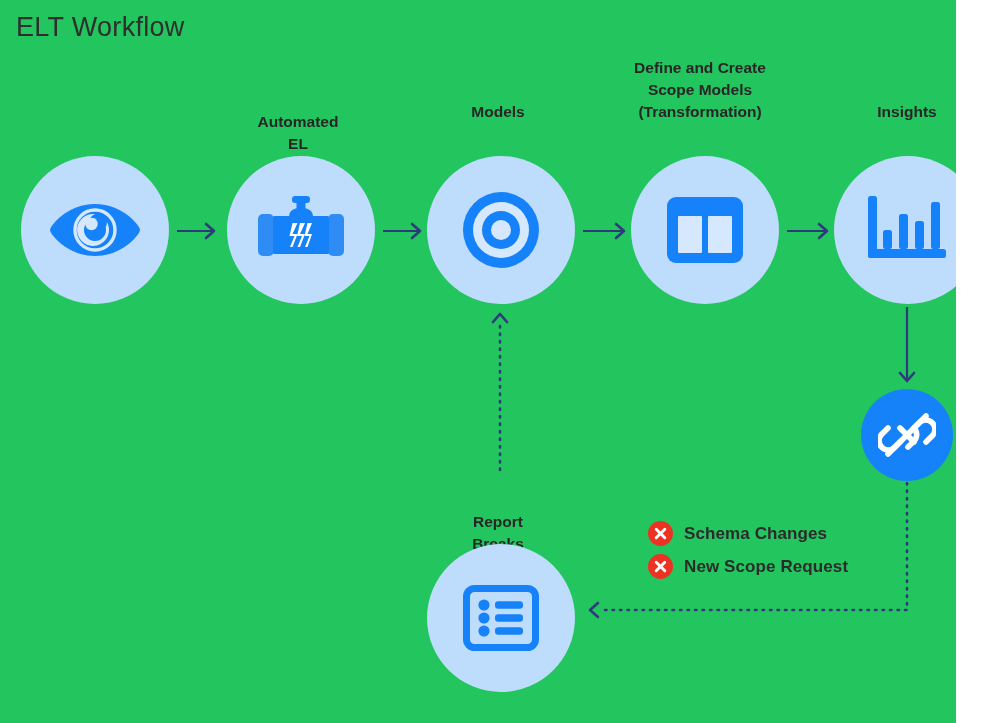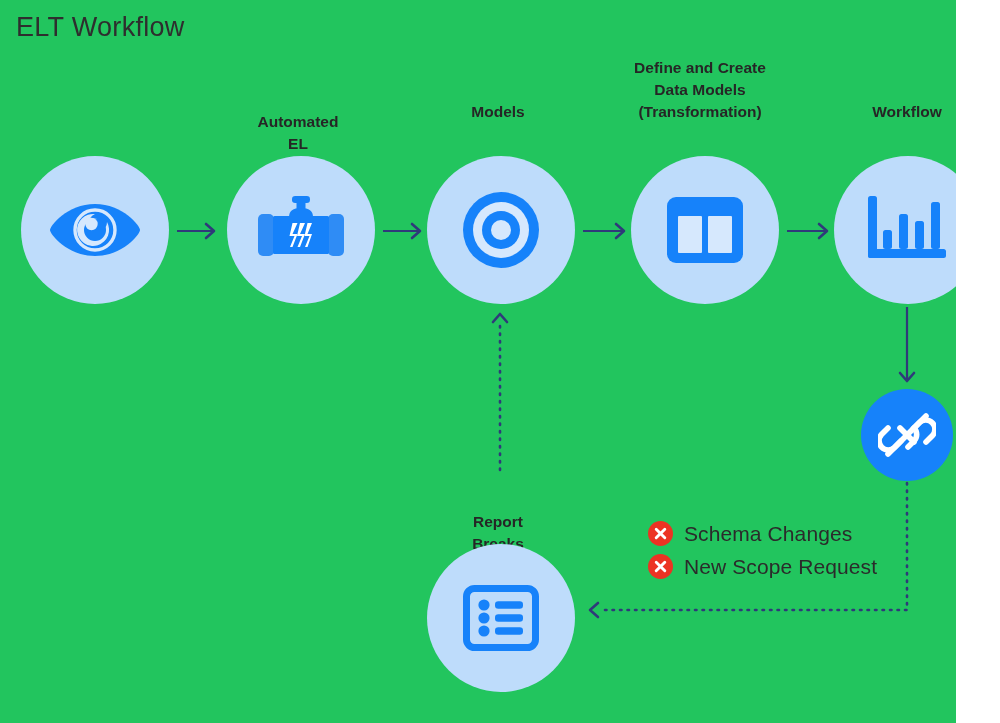--- a/index.html
+++ b/index.html
@@ -81,22 +81,22 @@
     height: 25px;
     flex: 0 0 25px;
     border-radius: 50%;
     background: #ec3323;
     display: flex;
     align-items: center;
     justify-content: center;
     margin-right: 11px;
   }
   .legend-text {
-    font-size: 21px;
-    font-weight: 400;
+    font-size: 17px;
+    font-weight: 700;
     color: #2b2b2b;
     white-space: nowrap;
     letter-spacing: 0.1px;
   }
 
   .icon-svg { display: block; }
 </style>
 </head>
 <body>
 
@@ -141,23 +141,23 @@
         <line x1="500" y1="470" x2="500" y2="322" stroke-dasharray="1.5 6" stroke-width="2.6" stroke-linecap="round"></line>
         <polyline points="493,322 500,314 507,322" stroke-width="2.6" stroke-linecap="round" stroke-linejoin="round"></polyline>
       </g>
     </g>
   </svg>
 
   <div class="stage-label" style="left:223px; top:66px;  width:150px;margin-top:45px;">Automated
 EL</div>
   <div class="stage-label" style="left:423px; top:101px; width:150px;">Models</div>
   <div class="stage-label" style="left:600px; top:57px;  width:200px;">Define and Create
-Data Models
+Scope Models
 (Transformation)</div>
-  <div class="stage-label" style="left:832px; top:101px; width:150px;">Workflow</div>
+  <div class="stage-label" style="left:832px; top:101px; width:150px;">Insights</div>
   <div class="stage-label" style="left:423px; top:483px; width:150px;margin-top:28px;">Report
 Breaks</div>
 
   <div class="node" style="left:21px; top:156px; width:148px; height:148px;">
     <svg class="icon-svg" width="96" height="60" viewBox="0 0 96 60" xmlns="http://www.w3.org/2000/svg">
       <path d="M48 4 C76 4 93 26 93 30 C93 34 76 56 48 56 C20 56 3 34 3 30 C3 26 20 4 48 4 Z" fill="#1682fa"></path>
       <circle cx="48" cy="30" r="20" fill="none" stroke="#d6e8fd" stroke-width="3.4"></circle>
       <path d="M48 14 A16 16 0 1 0 60 22 A9 9 0 1 1 48 14 Z" fill="#d6e8fd"></path>
       <circle cx="48" cy="30" r="11" fill="#1682fa"></circle>
       <path d="M43 19 A9.5 9.5 0 0 0 40 27 A8 8 0 0 1 52 20 A9.5 9.5 0 0 0 43 19 Z" fill="#d6e8fd"></path>

